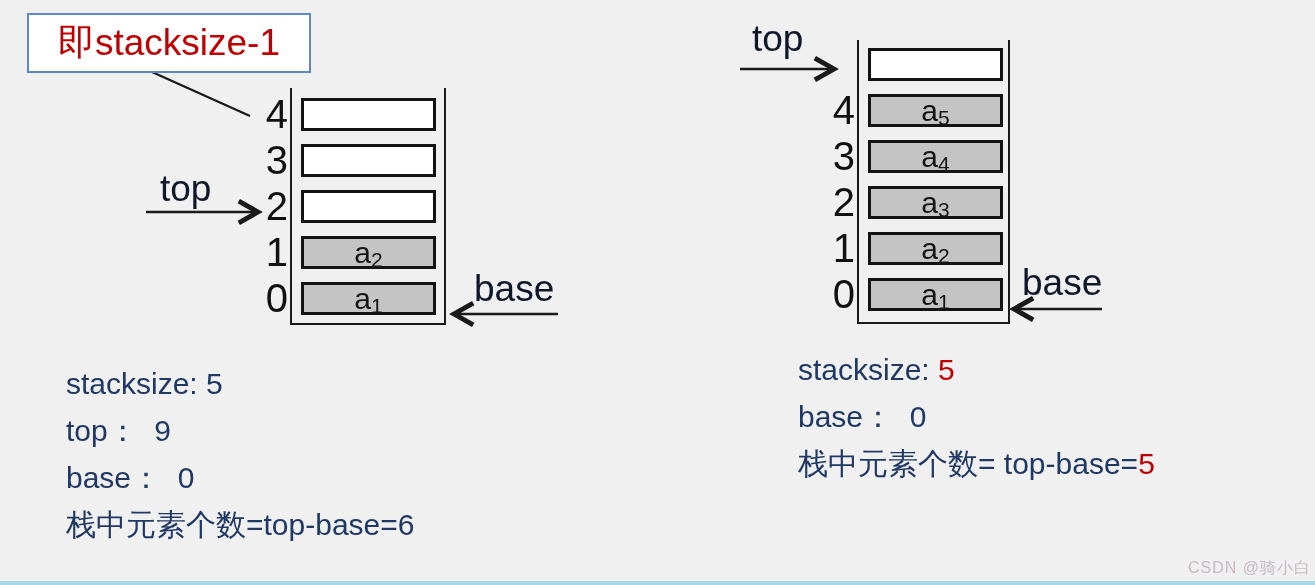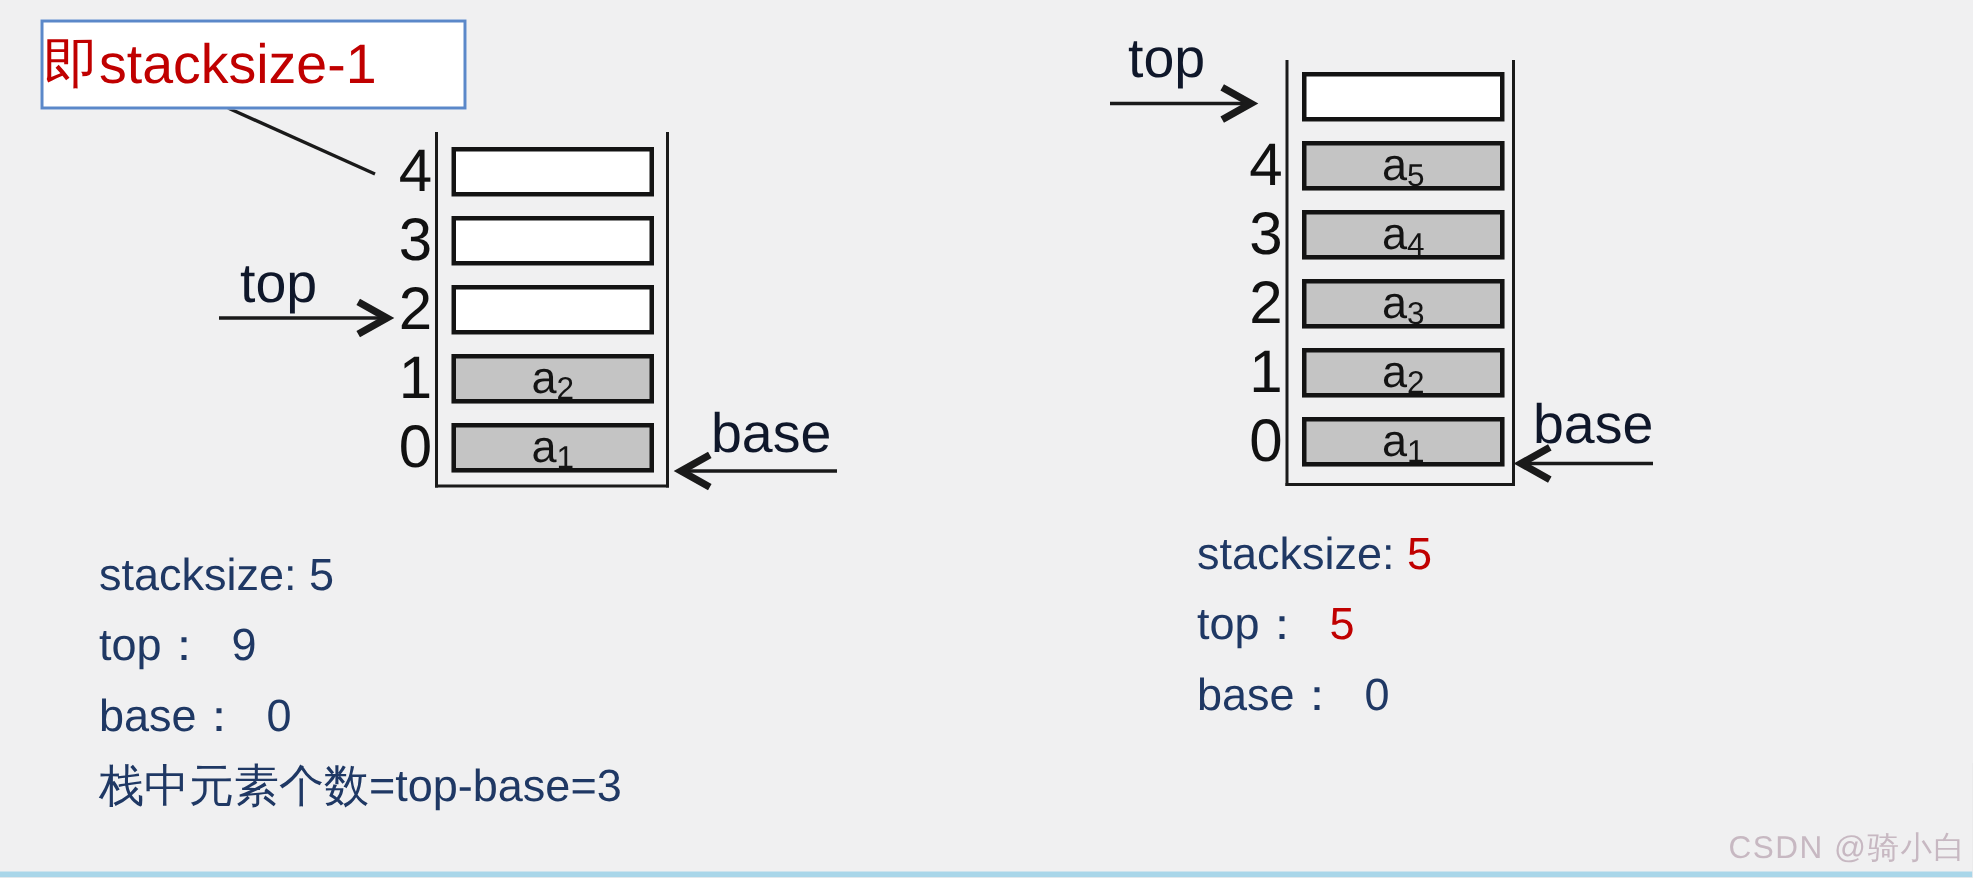--- a/index.html
+++ b/index.html
@@ -8,21 +8,21 @@
     position:relative; width:1315px; height:585px;
     background:var(--bg,#f0f0f1); overflow:hidden;
     font-family:"Liberation Sans","DejaVu Sans",sans-serif;
   }
   .overlay { position:absolute; left:0; top:0; width:1315px; height:585px; pointer-events:none; }
 
   
   .callout {
     position:absolute; left:27px; top:13px; width:284px; height:60px;
     background:#ffffff; border:2.5px solid var(--callout_border,#5b88c9);
-    display:flex; align-items:center; 
+    display:flex; align-items:center; justify-content:center;
   }
   .callout span { color:var(--red,#c00000); font-size:37px; font-weight:500; white-space:nowrap; }
 
   
   .stack { position:absolute; }
   .frame {
     position:absolute; top:0;
     border-left:2.5px solid var(--line,#1a1a1a);
     border-right:2.5px solid var(--line,#1a1a1a);
     border-bottom:2.5px solid var(--line,#1a1a1a);
@@ -46,21 +46,21 @@
   
   .ptr { position:absolute; color:#0f172a; font-size:37px; white-space:nowrap; }
 
   
   .info { position:absolute; color:var(--navy,#1f3864); font-size:30px; }
   .info .iline { height:47px; line-height:47px; white-space:pre; }
   .info .v { color:var(--red,#c00000); }
 
   .watermark {
     position:absolute; right:4px; bottom:6px;
-    font-size:21px; color:rgba(186,166,178,0.75); letter-spacing:1px; white-space:nowrap;
+    font-size:16px; color:rgba(186,166,178,0.75); letter-spacing:1px; white-space:nowrap;
   }
   .bottombar {
     position:absolute; left:0; bottom:0; width:100%; height:4px;
     background:var(--bar,#a9d6e9);
   }
 </style>
 </head>
 <body>
 
 <div class="page">
@@ -173,24 +173,24 @@
             <span class="sub">1</span>
           </div>
       </div>
     </div>
   </div>
 
   <div class="info" style="left:66px; top:360px;">
     <div class="iline">stacksize: 5</div>
     <div class="iline">top：  9</div>
     <div class="iline">base：  0</div>
-    <div class="iline">栈中元素个数=top-base=3</div>
+    <div class="iline">栈中元素个数=top-base=6</div>
   </div>
 
   <div class="info" style="left:798px; top:346px;">
     <div class="iline"><span class="t">stacksize: </span><span class="v">5</span></div>
-    <div class="iline"><span class="t">top：  </span><span class="v">5</span></div>
     <div class="iline"><span class="t">base：  0</span><span class="v"></span></div>
+    <div class="iline"><span class="t">栈中元素个数= top-base=</span><span class="v">5</span></div>
   </div>
 
   <div class="watermark">CSDN @骑小白</div>
   <div class="bottombar"></div>
 </div>
 
 </body></html>

